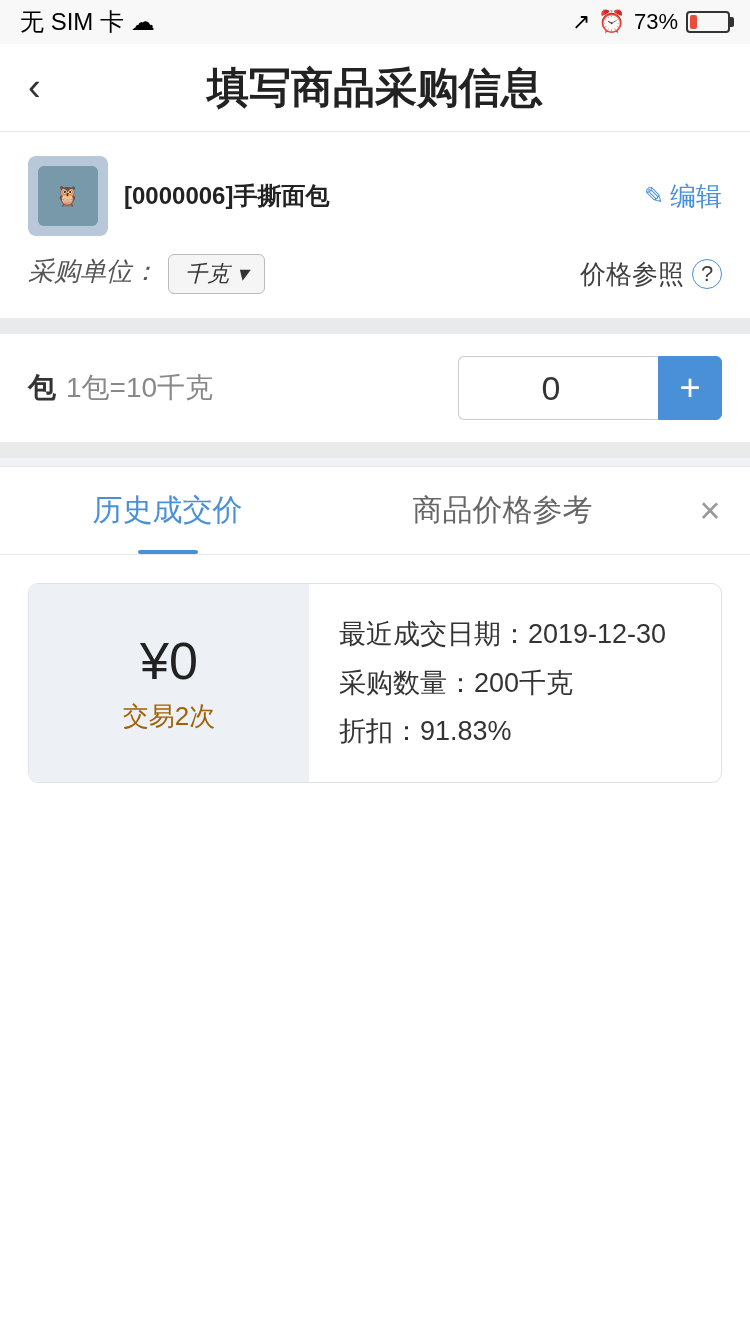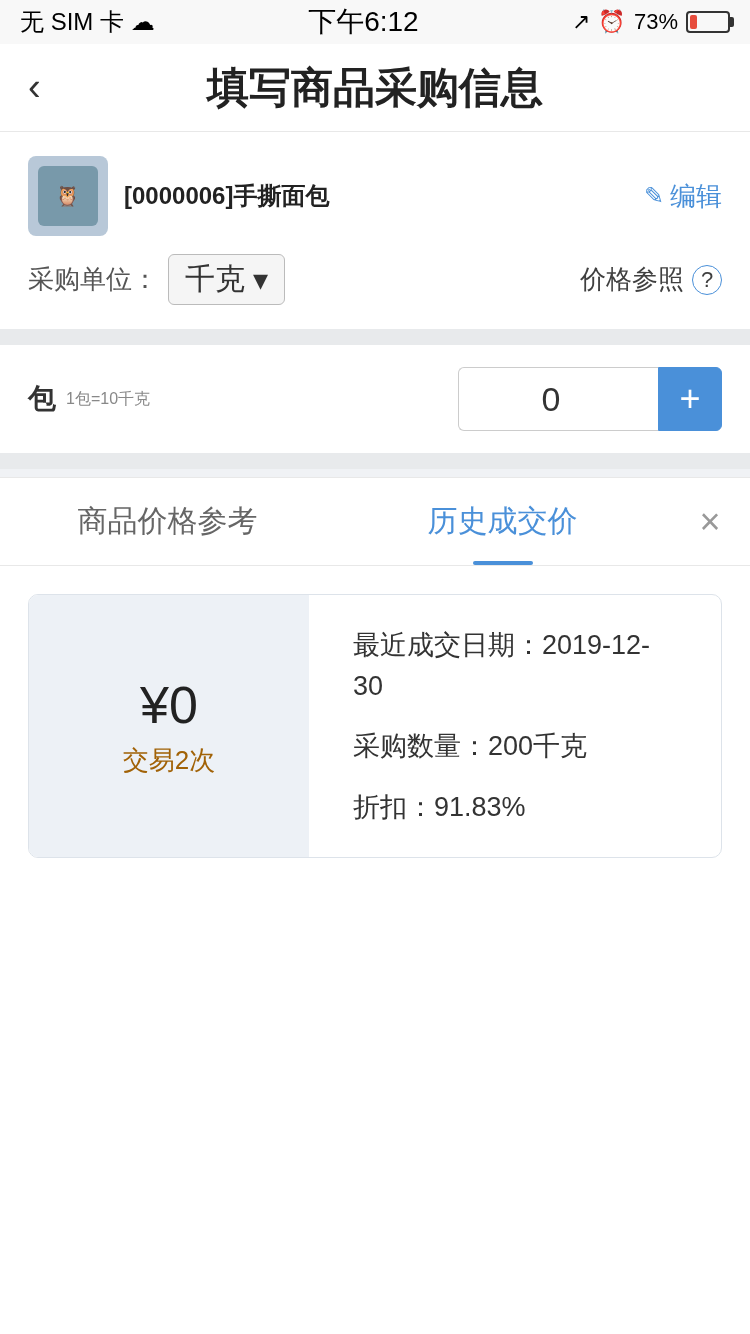--- a/index.html
+++ b/index.html
@@ -150,28 +150,29 @@
     .product-unit-row {
       display: flex;
       align-items: center;
       justify-content: space-between;
       margin-top: 10px;
     }
     .unit-label {
       font-size: 26px;
       color: #555;
       display: flex;
-      align-items: center;
+      align-items: flex-start;
       gap: 10px;
+      font-style: italic;
     }
     .unit-selector {
       border: 1px solid #bbb;
       border-radius: 6px;
       padding: 4px 16px;
-      font-size: 30px;
+      font-size: 22px;
       color: #333;
       display: flex;
       align-items: center;
       gap: 8px;
       background: #f5f5f5;
     }
     .price-ref {
       font-size: 26px;
       color: #404040;
       display: flex;
@@ -201,21 +202,21 @@
       display: flex;
       align-items: center;
       gap: 10px;
     }
     .unit-name {
       font-size: 28px;
       font-weight: 600;
       color: #333;
     }
     .unit-conversion {
-      font-size: 16px;
+      font-size: 28px;
       color: #888;
     }
     .quantity-input-group {
       display: flex;
       align-items: center;
       gap: 0;
     }
     .quantity-input {
       width: 200px;
       height: 64px;
@@ -318,25 +319,25 @@
       font-weight: 400;
       color: #222;
     }
     .history-trades {
       font-size: 26px;
       color: #a16207;
       margin-top: 8px;
     }
     .history-right {
       flex: 1;
-      padding: 30px 44px;
+      padding: 30px 30px;
       display: flex;
       flex-direction: column;
       justify-content: center;
-      gap: 20px;
+      gap: 8px;
     }
     .history-detail-row {
       font-size: 27px;
       color: #333;
       line-height: 1.5;
     }
 
     
     .bottom-bg {
       background: #fff;
@@ -344,21 +345,20 @@
       min-height: 600px;
     }
   </style>
 </head>
 <body>
 
 <div class="status-bar">
   <div class="status-left">
     <span>无 SIM 卡 ☁</span>
   </div>
-  <div class="status-center">下午6:12</div>
   <div class="status-right">
     <span>↗</span>
     <span>⏰</span>
     <span>73%</span>
     <span class="battery-bar">
       <span class="battery-fill"></span>
     </span>
   </div>
 </div>
 
@@ -407,25 +407,25 @@
   <div class="quantity-input-group">
     <input class="quantity-input" type="number" value="0" style="">
     <div class="quantity-plus">+</div>
   </div>
 </div>
 
 <div class="divider-gray"></div>
 
 <div class="tabs-container">
   <div class="tabs-header">
+    <div class="tab-item active">
+      <span>历史成交价</span>
+    </div>
     <div class="tab-item">
       <span>商品价格参考</span>
-    </div>
-    <div class="tab-item active">
-      <span>历史成交价</span>
     </div>
     <div class="tab-close">×</div>
   </div>
 
   <div class="tab-content">
 
     <div class="history-card">
       <div class="history-left">
         <div class="history-price">
           <span>¥</span><span>0</span>

